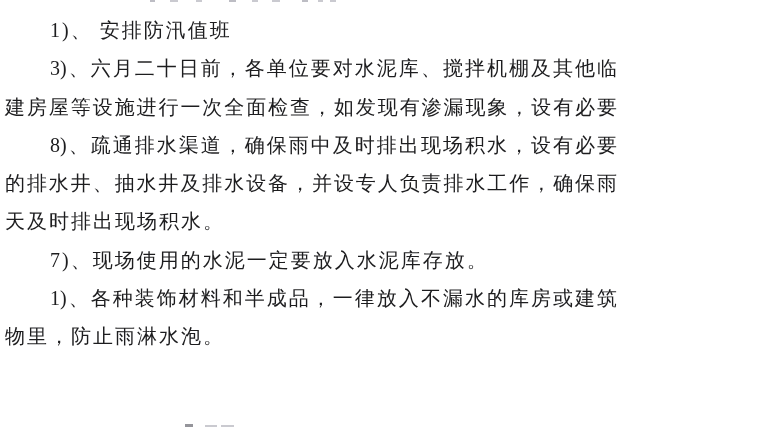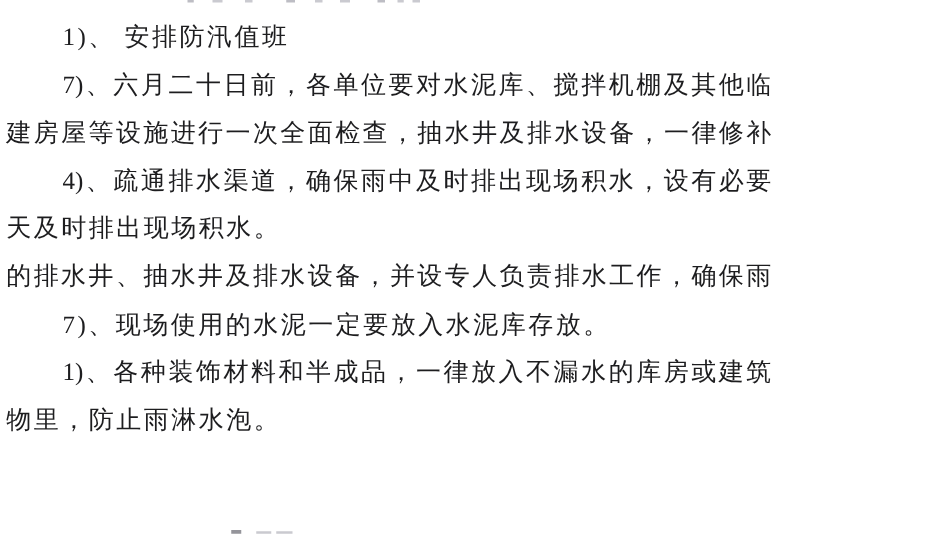--- a/index.html
+++ b/index.html
@@ -46,25 +46,25 @@
     <div class="frag light" style="left:196px; top:0; width:6px;  height:2px;"></div>
     <div class="frag" style="left:229px; top:0; width:7px;  height:2px;"></div>
     <div class="frag light" style="left:252px; top:0; width:6px;  height:2px;"></div>
     <div class="frag light" style="left:272px; top:0; width:8px;  height:2px;"></div>
     <div class="frag" style="left:302px; top:0; width:6px;  height:2px;"></div>
     <div class="frag light" style="left:318px; top:0; width:5px;  height:2px;"></div>
     <div class="frag light" style="left:330px; top:0; width:6px;  height:2px;"></div>
   </div>
 
   <div class="line indent">1)、 安排防汛值班</div>
-  <div class="line indent just">7)、六月二十日前，各单位要对水泥库、搅拌机棚及其他临</div>
-  <div class="line just">建房屋等设施进行一次全面检查，抽水井及排水设备，一律修补</div>
-  <div class="line indent just">4)、疏通排水渠道，确保雨中及时排出现场积水，设有必要</div>
+  <div class="line indent just">3)、六月二十日前，各单位要对水泥库、搅拌机棚及其他临</div>
+  <div class="line just">建房屋等设施进行一次全面检查，如发现有渗漏现象，设有必要</div>
+  <div class="line indent just">8)、疏通排水渠道，确保雨中及时排出现场积水，设有必要</div>
+  <div class="line just">的排水井、抽水井及排水设备，并设专人负责排水工作，确保雨</div>
   <div class="line">天及时排出现场积水。</div>
-  <div class="line just">的排水井、抽水井及排水设备，并设专人负责排水工作，确保雨</div>
   <div class="line indent">7)、现场使用的水泥一定要放入水泥库存放。</div>
   <div class="line indent just">1)、各种装饰材料和半成品，一律放入不漏水的库房或建筑</div>
   <div class="line">物里，防止雨淋水泡。</div>
 
   <div>
     <div class="frag dark" style="left:185px; top:424px; width:8px;  height:3px;"></div>
     <div class="frag light" style="left:205px; top:425px; width:12px; height:2px;"></div>
     <div class="frag light" style="left:221px; top:425px; width:13px; height:2px;"></div>
   </div>
 

